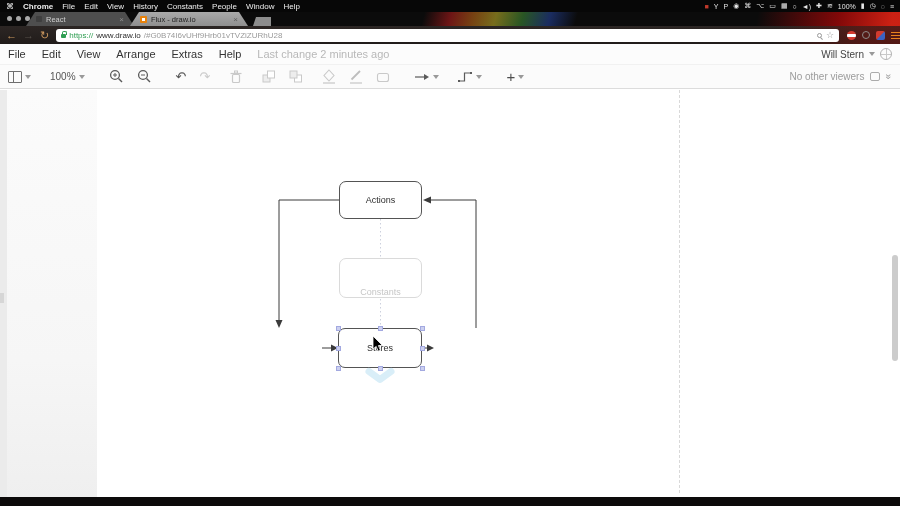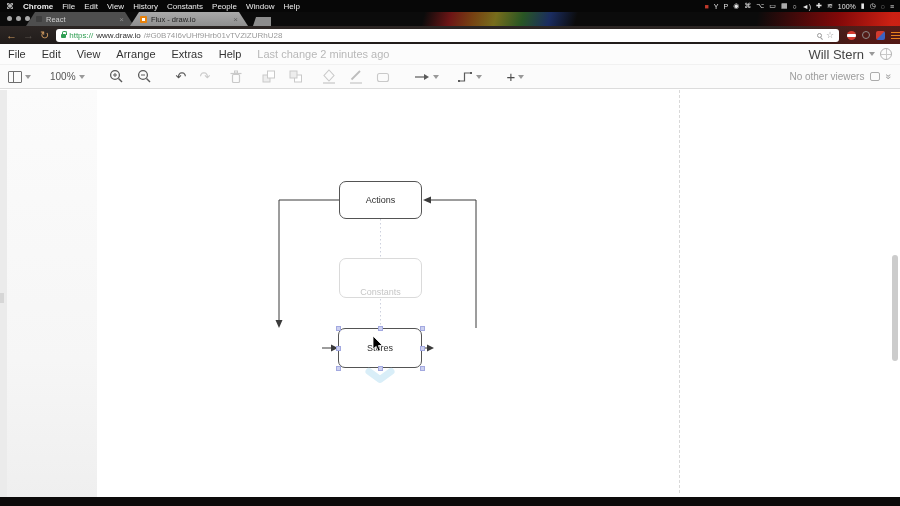--- a/index.html
+++ b/index.html
@@ -63,21 +63,21 @@
   .ext2 { width:8px; height:8px; border-radius:50%; border:1.5px solid #8e8a88; }
   .ext3 { width:9px; height:9px; border-radius:2px; background:linear-gradient(135deg,#d23b2f 45%, #3a62c4 55%); }
   .ext4 { width:9px; height:7px; background:repeating-linear-gradient(#e8821e 0 1.5px, rgba(0,0,0,0) 1.5px 3px); }
 
   
   .dio-menubar { position:absolute; top:44px; left:0; width:900px; height:20px; background:#fcfcfc;
                  display:flex; align-items:center; font-size:11px; color:#333; padding:0 8px; }
   .dio-menus { display:flex; gap:16px; }
   .dio-menus span { cursor:default; }
   .last-change { color:#b8b8b8; margin-left:16px; }
-  .menubar-right { margin-left:auto; display:flex; align-items:center; gap:5px; font-size:13px; color:#444; }
+  .menubar-right { margin-left:auto; display:flex; align-items:center; gap:5px; font-size:10px; color:#444; }
   .caret { width:0; height:0; border-left:3px solid rgba(0,0,0,0); border-right:3px solid rgba(0,0,0,0);
            border-top:4px solid #999; display:inline-block; }
   .globe { width:12px; height:12px; border-radius:50%; border:1px solid #b3b3b3;
            background:
              linear-gradient(#c9c9c9 0 0) center/100% 1px no-repeat,
              linear-gradient(#c9c9c9 0 0) center/1px 100% no-repeat; }
 
   
   .dio-toolbar { position:absolute; top:64px; left:0; width:900px; height:25px; background:#fbfbfb;
                  border-top:1px solid #f1f1f1; border-bottom:1px solid #dcdcdc;

